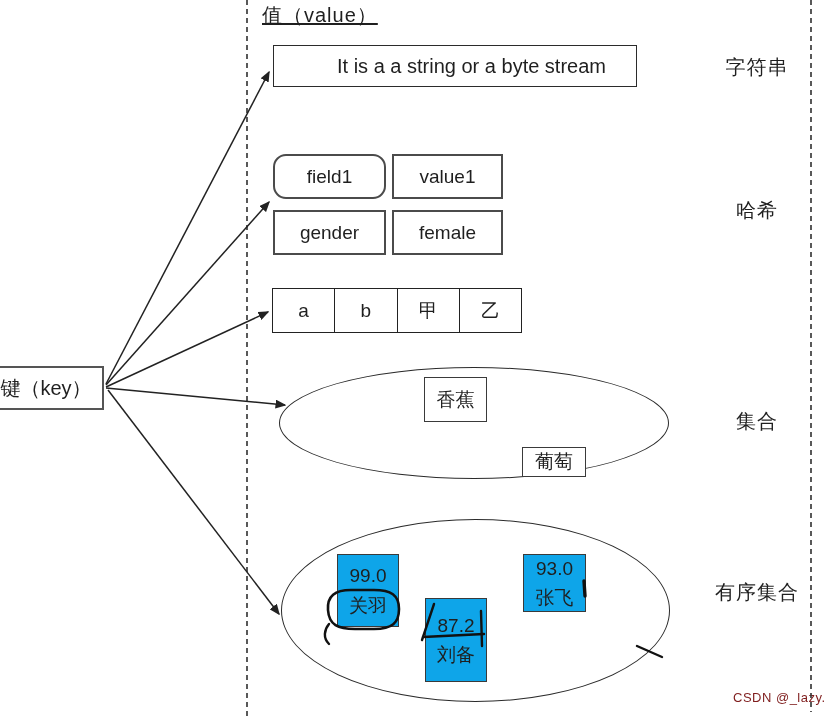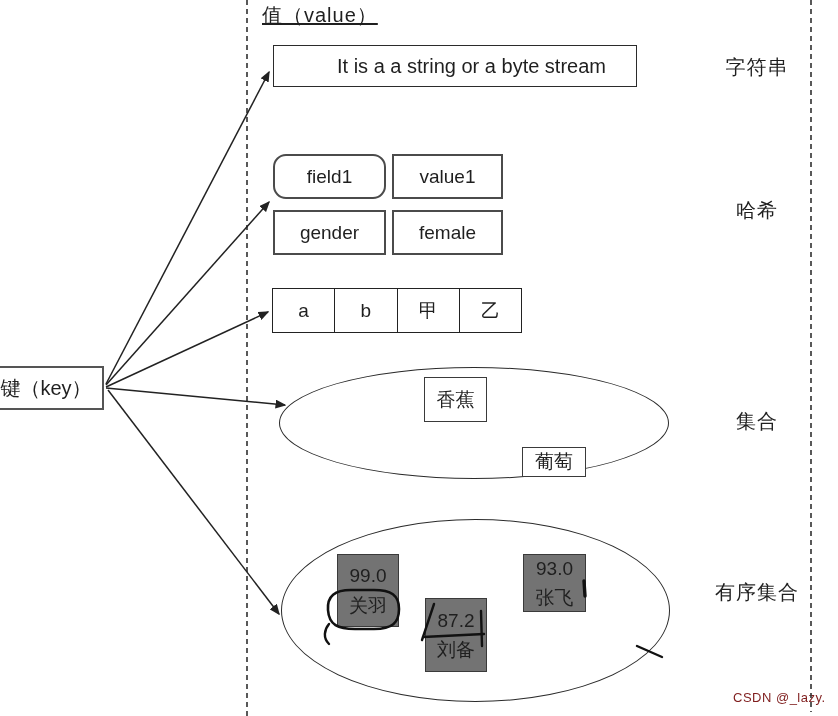--- a/index.html
+++ b/index.html
@@ -26,21 +26,21 @@
     flex:1;display:flex;align-items:center;justify-content:center;font-size:19px;
     border-right:1.6px solid #222;
   }
   .list-cell:last-child{border-right:none;}
   .ellipse{border:1.5px solid #2b2b2b;border-radius:50%;background:#fff;z-index:1;}
   .item-box{
     border:1.6px solid #3a3a3a;background:#fff;display:flex;align-items:center;justify-content:center;
     font-size:19px;z-index:2;
   }
   .zset-box{
-    border:1.6px solid #3a3a3a;background:#737373;display:flex;flex-direction:column;
+    border:1.6px solid #3a3a3a;background:#0ea5e9;display:flex;flex-direction:column;
     align-items:center;justify-content:center;font-size:19px;line-height:1.55;z-index:2;
   }
   .type-label{width:130px;text-align:center;font-size:20px;letter-spacing:1px;z-index:2;}
   .watermark{font-size:13px;color:#7f1d1d;letter-spacing:0.5px;z-index:2;}
   .overlay{position:absolute;left:0;top:0;z-index:5;pointer-events:none;}
 </style>
 </head>
 <body>
 
 <div class="canvas">
@@ -67,21 +67,21 @@
 
   <div class="abs ellipse" style="left:279px;top:367px;width:390px;height:112px;"></div>
   <div class="abs item-box" style="left:424px;top:377px;width:63px;height:45px;">香蕉</div>
   <div class="abs item-box" style="left:522px;top:421px;width:64px;height:30px;margin-top:26px;">葡萄</div>
 
   <div class="abs ellipse" style="left:281px;top:519px;width:389px;height:183px;"></div>
   <div class="abs zset-box" style="left:337px;top:554px;width:62px;height:73px;">
     <span>99.0</span>
     <span>关羽</span>
   </div>
-  <div class="abs zset-box" style="left:425px;top:598px;width:62px;height:74px;">
+  <div class="abs zset-box" style="left:425px;top:598px;width:62px;height:84px;">
     <span>87.2</span>
     <span>刘备</span>
   </div>
   <div class="abs zset-box" style="left:523px;top:554px;width:63px;height:58px;">
     <span>93.0</span>
     <span>张飞</span>
   </div>
 
   <div class="abs type-label" style="left:692px;top:54px;">字符串</div>
   <div class="abs type-label" style="left:692px;top:197px;">哈希</div>

